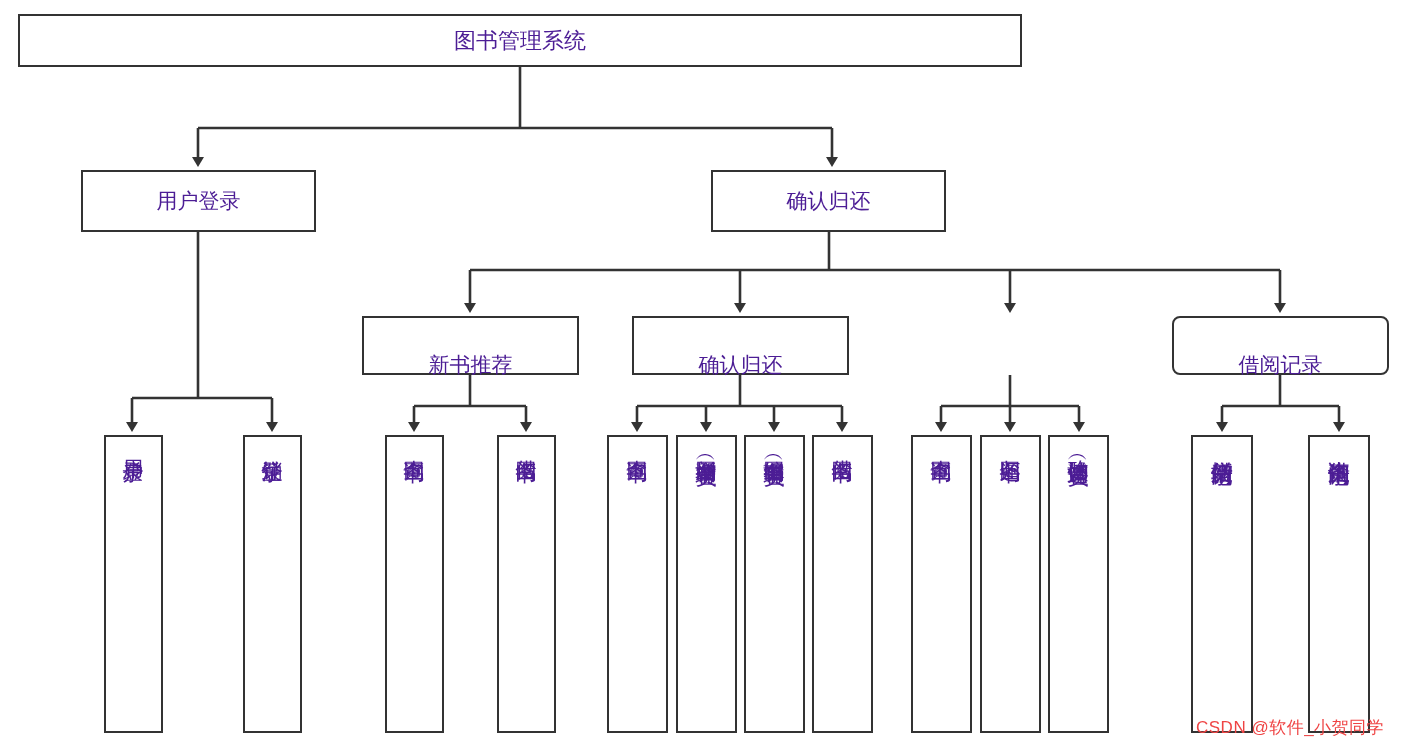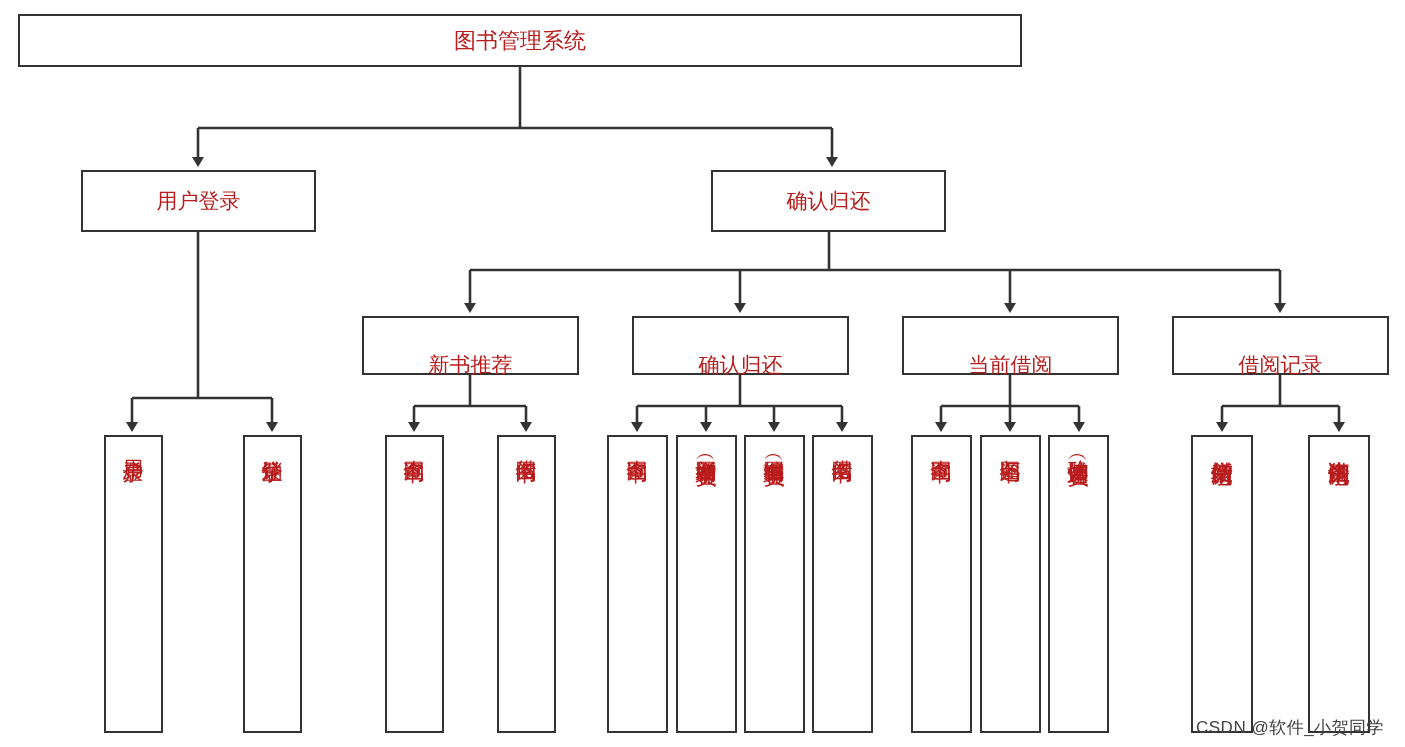--- a/index.html
+++ b/index.html
@@ -33,21 +33,21 @@
     border: 2px solid #333333;
     display: flex;
     align-items: center;
     justify-content: center;
     color: #1a1a1a;
   }
   .node-label {
     display: block;
     text-align: center;
     line-height: 1.18;
-    color: #b91c1c;
+    color: #4c1d95;
   }
   .lvl0 .node-label { font-size: 22px; }
   .lvl1 .node-label { font-size: 21px; }
   .lvl2 .node-label { font-size: 21px; margin-top: 40px; }
   .leaf {
     padding: 6px 2px;
     align-items: flex-start;
     justify-content: center;
   }
   .leaf .node-label {
@@ -57,21 +57,21 @@
     letter-spacing: 1px;
     line-height: 1.0;
     white-space: nowrap;
   }
   .leaf.wide .node-label { font-size: 22px; }
   .watermark {
     position: absolute;
     left: 1196px;
     top: 716px;
     font-size: 17px;
-    color: #404040;
+    color: #ef4444;
     white-space: nowrap;
     letter-spacing: 0.5px;
   }
 </style>
 </head>
 <body>
 
 <div id="diagram-root">
 
   <svg class="wires" viewBox="0 0 1405 747" xmlns="http://www.w3.org/2000/svg">
@@ -135,24 +135,21 @@
   <div class="node lvl1" style="left:711px; top:170px; width:235px; height:62px;">
     <span class="node-label">确认归还</span>
   </div>
 
   <div class="node lvl2" style="left:362px; top:316px; width:217px; height:59px;">
     <span class="node-label">新书推荐</span>
   </div>
   <div class="node lvl2" style="left:632px; top:316px; width:217px; height:59px;">
     <span class="node-label">确认归还</span>
   </div>
-  <div class="node lvl2" style="left:902px; top:316px; width:217px; height:59px;">
-    <span class="node-label">当前借阅</span>
-  </div>
-  <div class="node lvl2" style="left:1172px; top:316px; width:217px; height:59px;">
+  <div class="node lvl2" style="left:1172px; top:316px; width:217px; height:59px;border-radius:8px;">
     <span class="node-label">借阅记录</span>
   </div>
 
   <div class="node leaf" style="left:104px; top:435px; width:59px; height:298px;">
     <span class="node-label">用户登录</span>
   </div>
   <div class="node leaf" style="left:243px; top:435px; width:59px; height:298px;">
     <span class="node-label">注销登录</span>
   </div>
 

